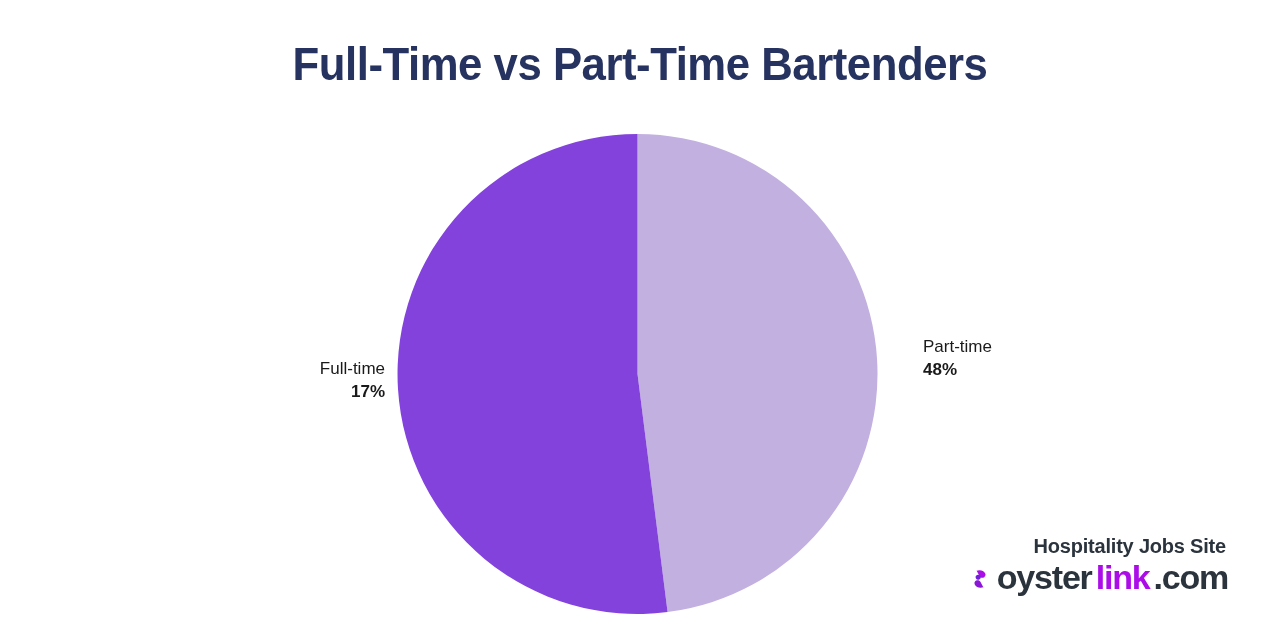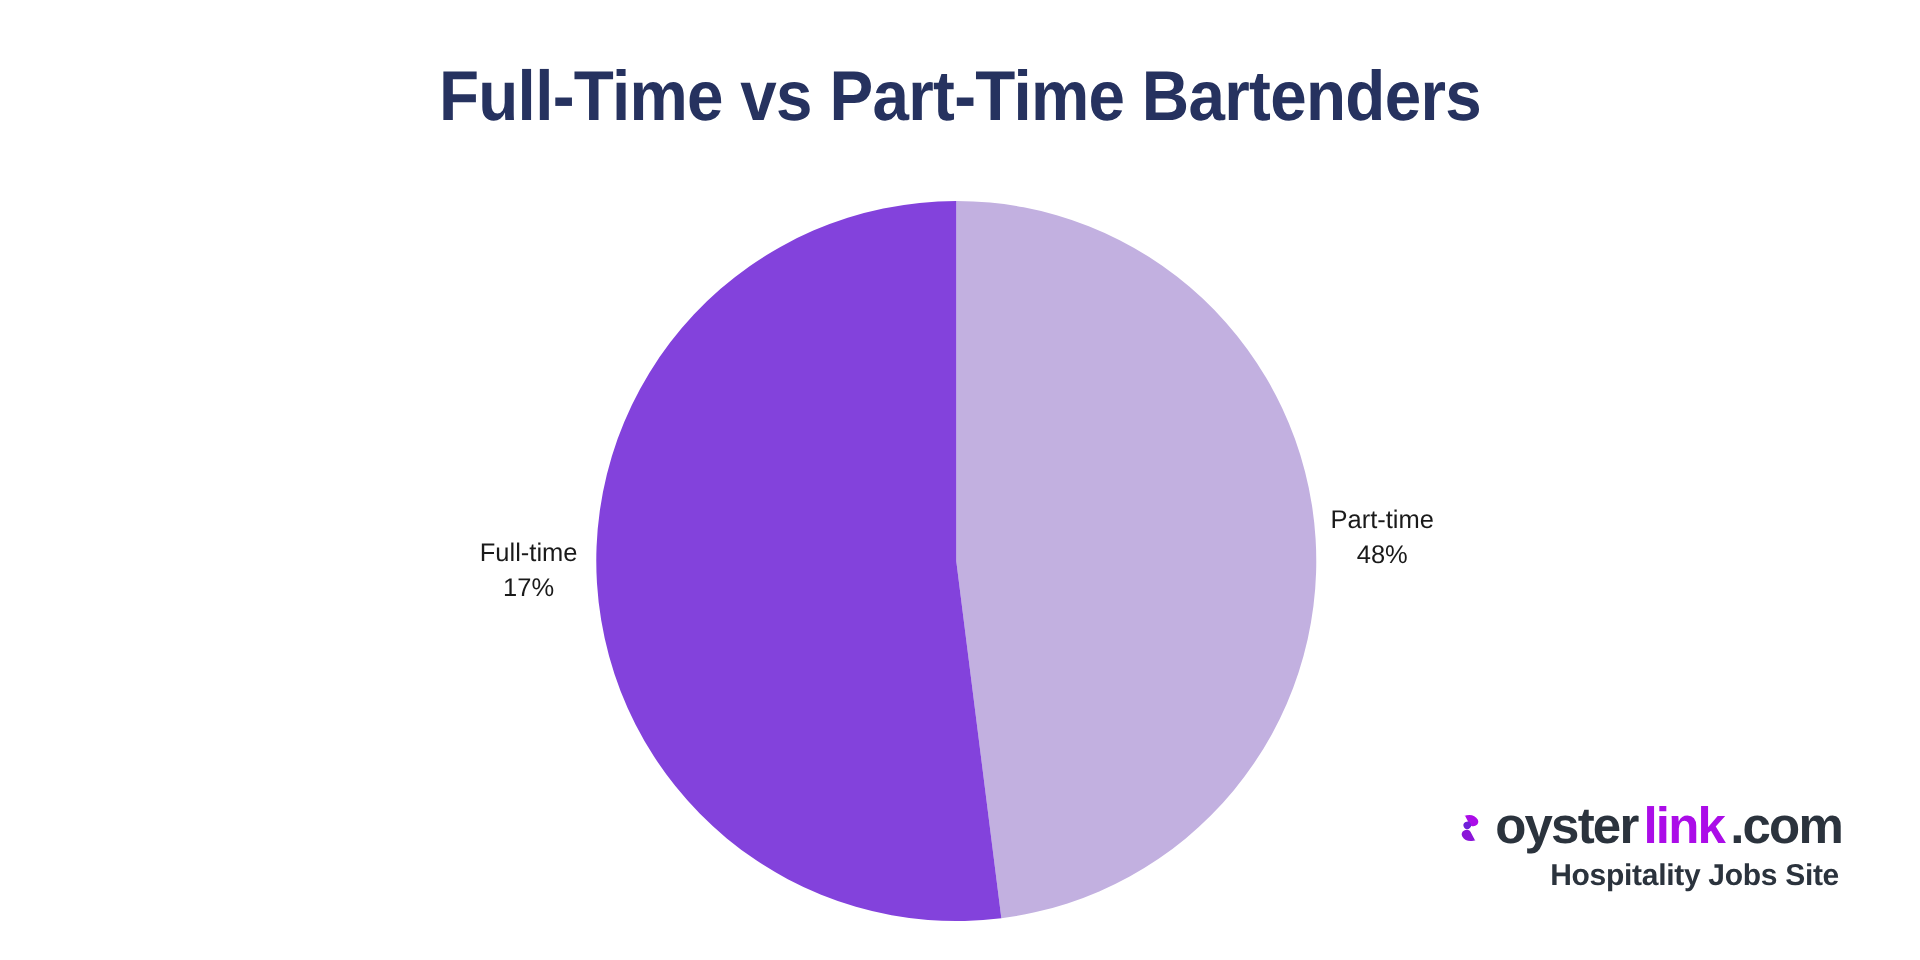--- a/index.html
+++ b/index.html
@@ -54,29 +54,29 @@
   .slice-label {
     position: absolute;
     font-family: "Liberation Sans", sans-serif;
     font-size: 17px;
     line-height: 23px;
     color: #1a1a1a;
     white-space: nowrap;
   }
   .slice-label .pct {
     display: block;
-    text-align: center;
+    font-weight: bold;
   }
   #label-fulltime {
     right: 895px;
     top: 357px;
     text-align: right;
   }
   #label-parttime {
-    left: 887px;
+    left: 923px;
     top: 335px;
     text-align: left;
   }
 
   
   #logo {
     position: absolute;
     left: 960px;
     top: 532px;
     width: 268px;
@@ -134,32 +134,32 @@
     <span>Full-time</span>
     <span class="pct">17%</span>
   </div>
 
   <div class="slice-label" id="label-parttime">
     <span>Part-time</span>
     <span class="pct">48%</span>
   </div>
 
   <div id="logo">
+    <div id="logo-tagline">Hospitality Jobs Site</div>
     <div id="logo-wordmark">
       <span id="logo-mark">
         <svg viewBox="0 0 26 26" width="26" height="26">
           <g transform="rotate(-28 13 13)">
             <path d="M13 4.2 C17.0 4.2 20.2 7.0 20.2 10.4 C20.2 12.3 18.9 13.4 17.2 13.4
                      C15.2 13.4 13.9 12.1 13.9 10.4 L13.9 4.25 Z" fill="#ab0ce8"></path>
             <path d="M13 21.8 C9.0 21.8 5.8 19.0 5.8 15.6 C5.8 13.7 7.1 12.6 8.8 12.6
                      C10.8 12.6 12.1 13.9 12.1 15.6 L12.1 21.75 Z" fill="#8b16d8"></path>
             <circle cx="12.2" cy="10.6" r="2.5" fill="#6f21d8"></circle>
           </g>
         </svg>
       </span>
       <span class="wm-oyster">oyster</span>
         <span class="wm-link">link</span>
         <span class="wm-dotcom">.com</span>
     </div>
-    <div id="logo-tagline">Hospitality Jobs Site</div>
   </div>
 
 </div>
 
 </body></html>

